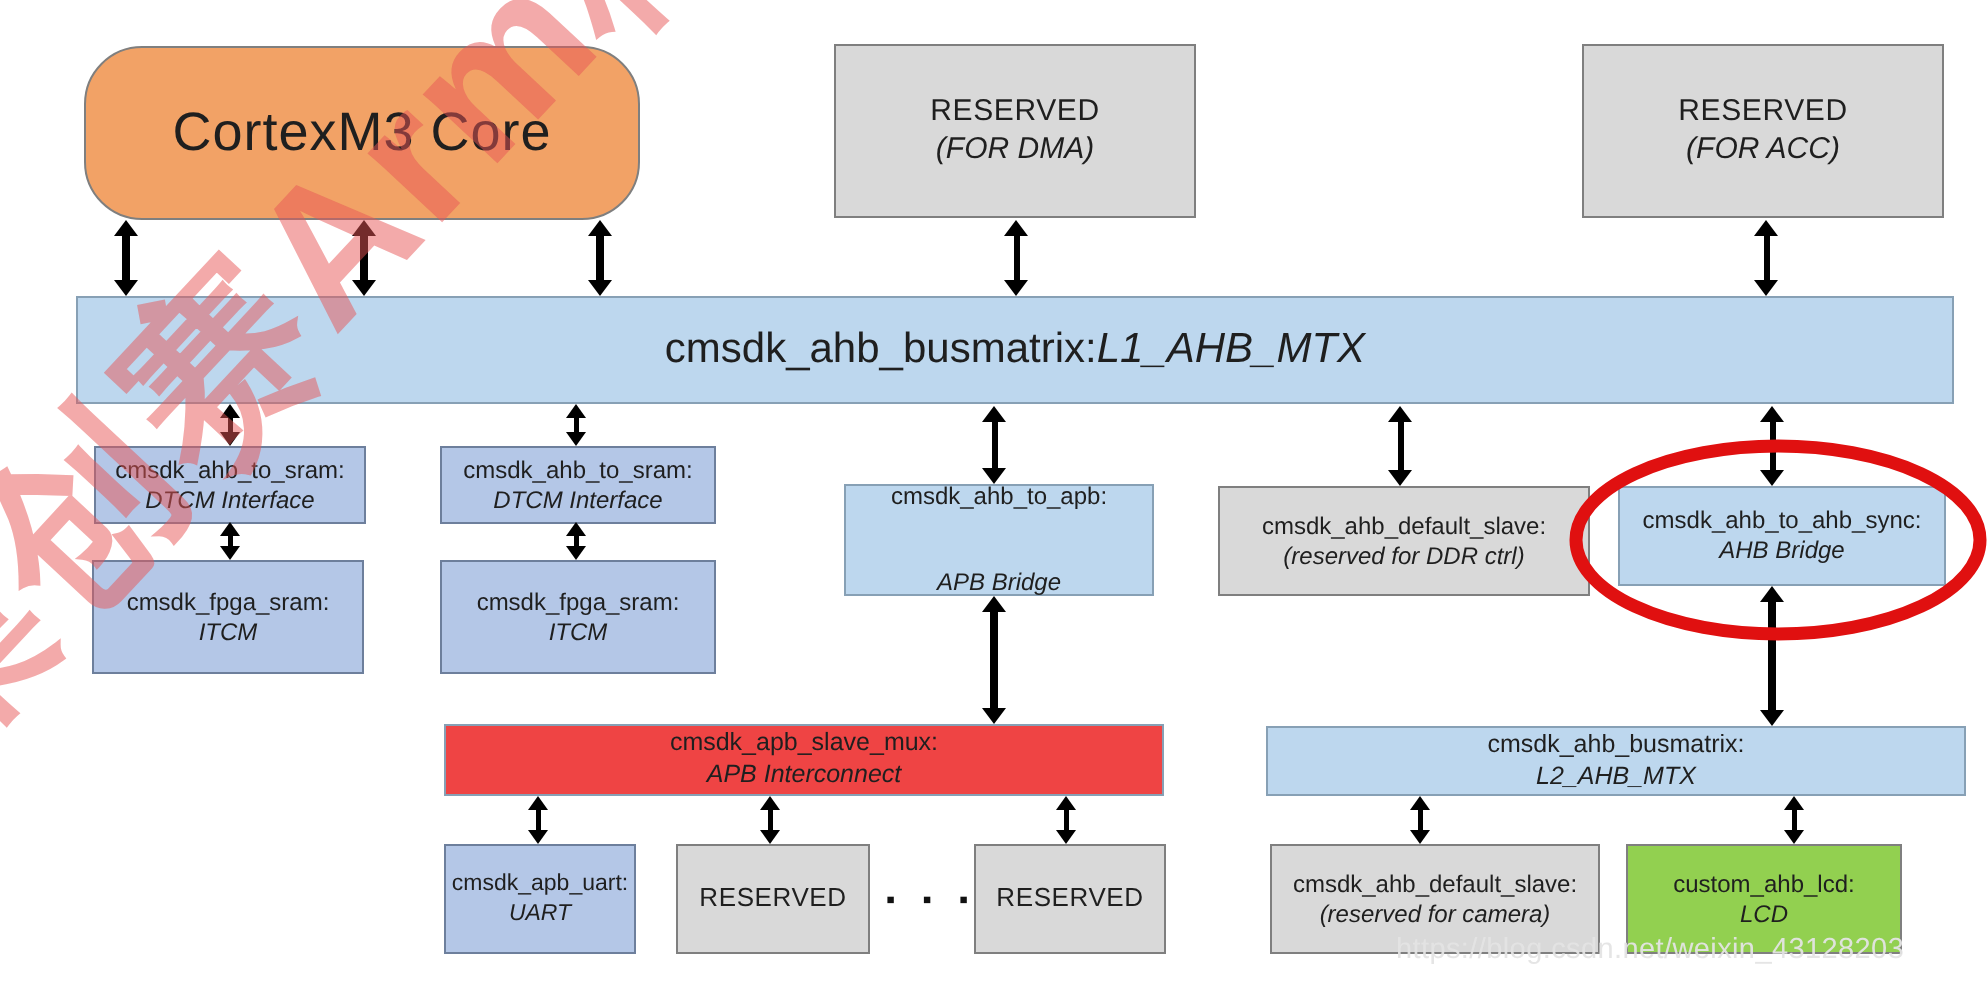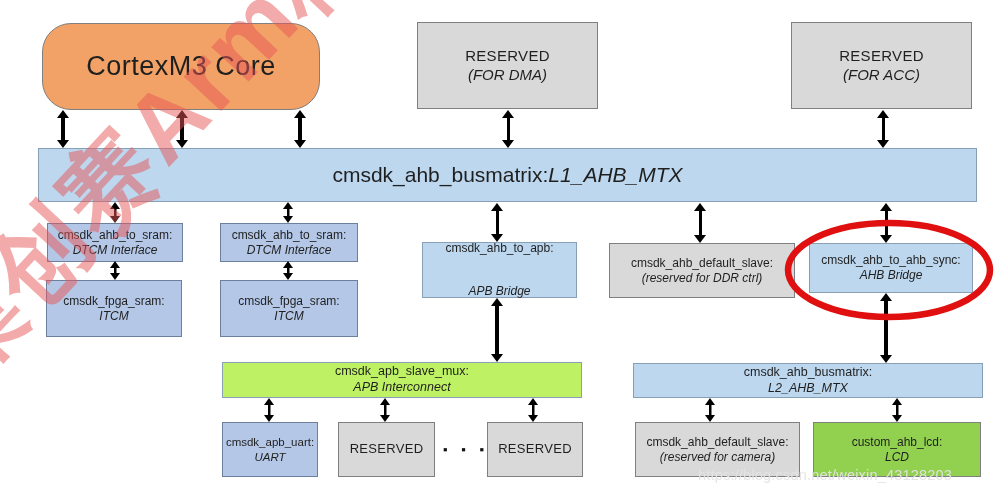--- a/index.html
+++ b/index.html
@@ -99,21 +99,21 @@
   <div class="box" style="left: 609px; top: 243px; width: 186px; height: 55px; background-color: rgb(217, 217, 217);">
     <div class="l1">cmsdk_ahb_default_slave:</div>
     <div class="l2">(reserved for DDR ctrl)</div>
   </div>
 
   <div class="box busbar" style="left: 809px; top: 243px; width: 164px; height: 50px; background-color: rgb(189, 215, 238);">
     <div class="l1">cmsdk_ahb_to_ahb_sync:</div>
     <div class="l2">AHB Bridge</div>
   </div>
 
-  <div class="box busbar mux" style="left: 222px; top: 362px; width: 360px; height: 36px; background-color: #bef264;">
+  <div class="box busbar mux" style="left: 222px; top: 362px; width: 360px; height: 36px; background-color: #ef4444;">
     <div class="l1">cmsdk_apb_slave_mux:</div>
     <div class="l2">APB Interconnect</div>
   </div>
 
   <div class="box busbar mux" style="left: 633px; top: 363px; width: 350px; height: 35px; background-color: rgb(189, 215, 238);">
     <div class="l1">cmsdk_ahb_busmatrix:</div>
     <div class="l2">L2_AHB_MTX</div>
   </div>
 
   <div class="box tiny" style="left: 222px; top: 422px; width: 96px; height: 55px; border-color: rgb(109, 127, 156); background-color: rgb(180, 199, 231);">
@@ -129,21 +129,21 @@
 
   <div class="box" style="left: 487px; top: 422px; width: 96px; height: 55px; background-color: rgb(217, 217, 217);">
     <div class="resv">RESERVED</div>
   </div>
 
   <div class="box" style="left: 635px; top: 422px; width: 165px; height: 55px; background-color: rgb(217, 217, 217);">
     <div class="l1">cmsdk_ahb_default_slave:</div>
     <div class="l2">(reserved for camera)</div>
   </div>
 
-  <div class="box" style="left: 813px; top: 422px; width: 168px; height: 55px; background-color: rgb(146, 208, 80);">
+  <div class="box" style="left: 813px; top: 422px; width: 138px; height: 55px; background-color: rgb(146, 208, 80);">
     <div class="l1">custom_ahb_lcd:</div>
     <div class="l2">LCD</div>
   </div>
 
   <div class="varrow th" style="left:56px;top:110px;height:38px;"></div>
   <div class="varrow th" style="left:175px;top:110px;height:38px;"></div>
   <div class="varrow th" style="left:293px;top:110px;height:38px;"></div>
   <div class="varrow" style="left:501px;top:110px;height:38px;"></div>
   <div class="varrow" style="left:876px;top:110px;height:38px;"></div>
 

